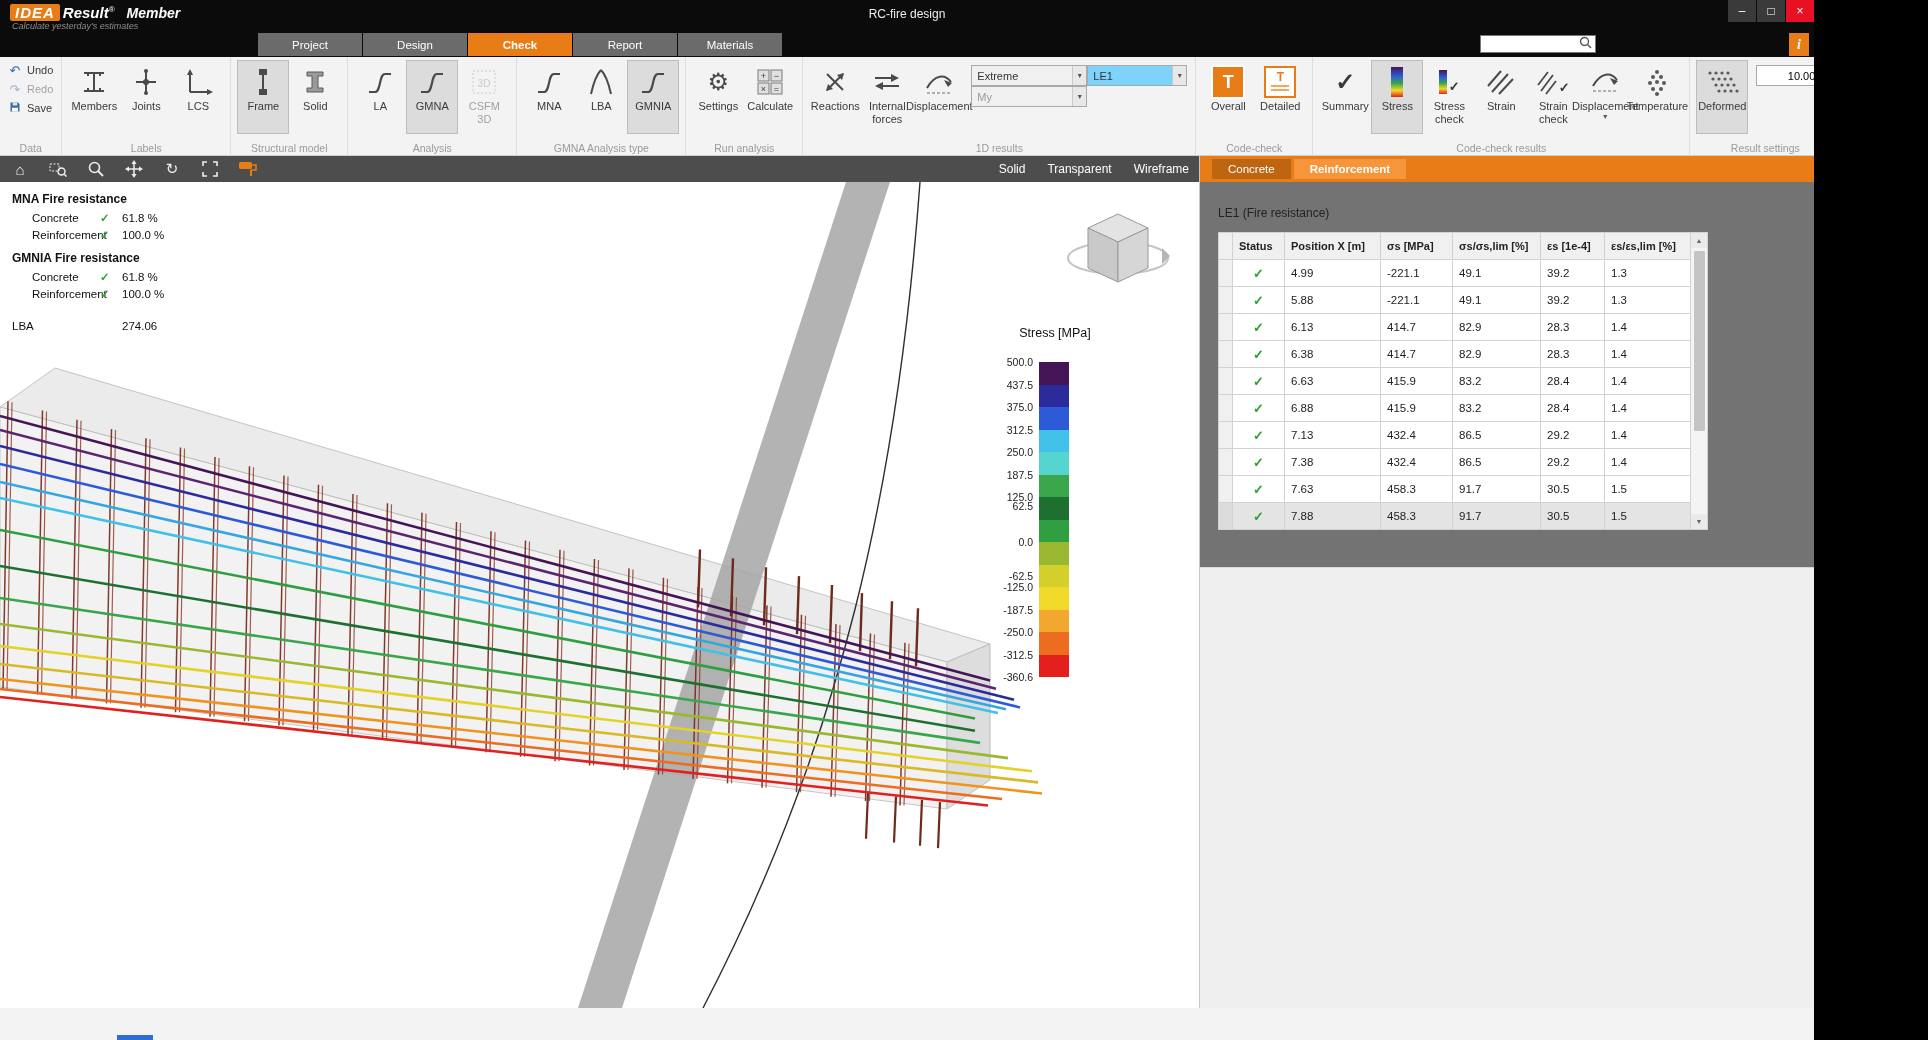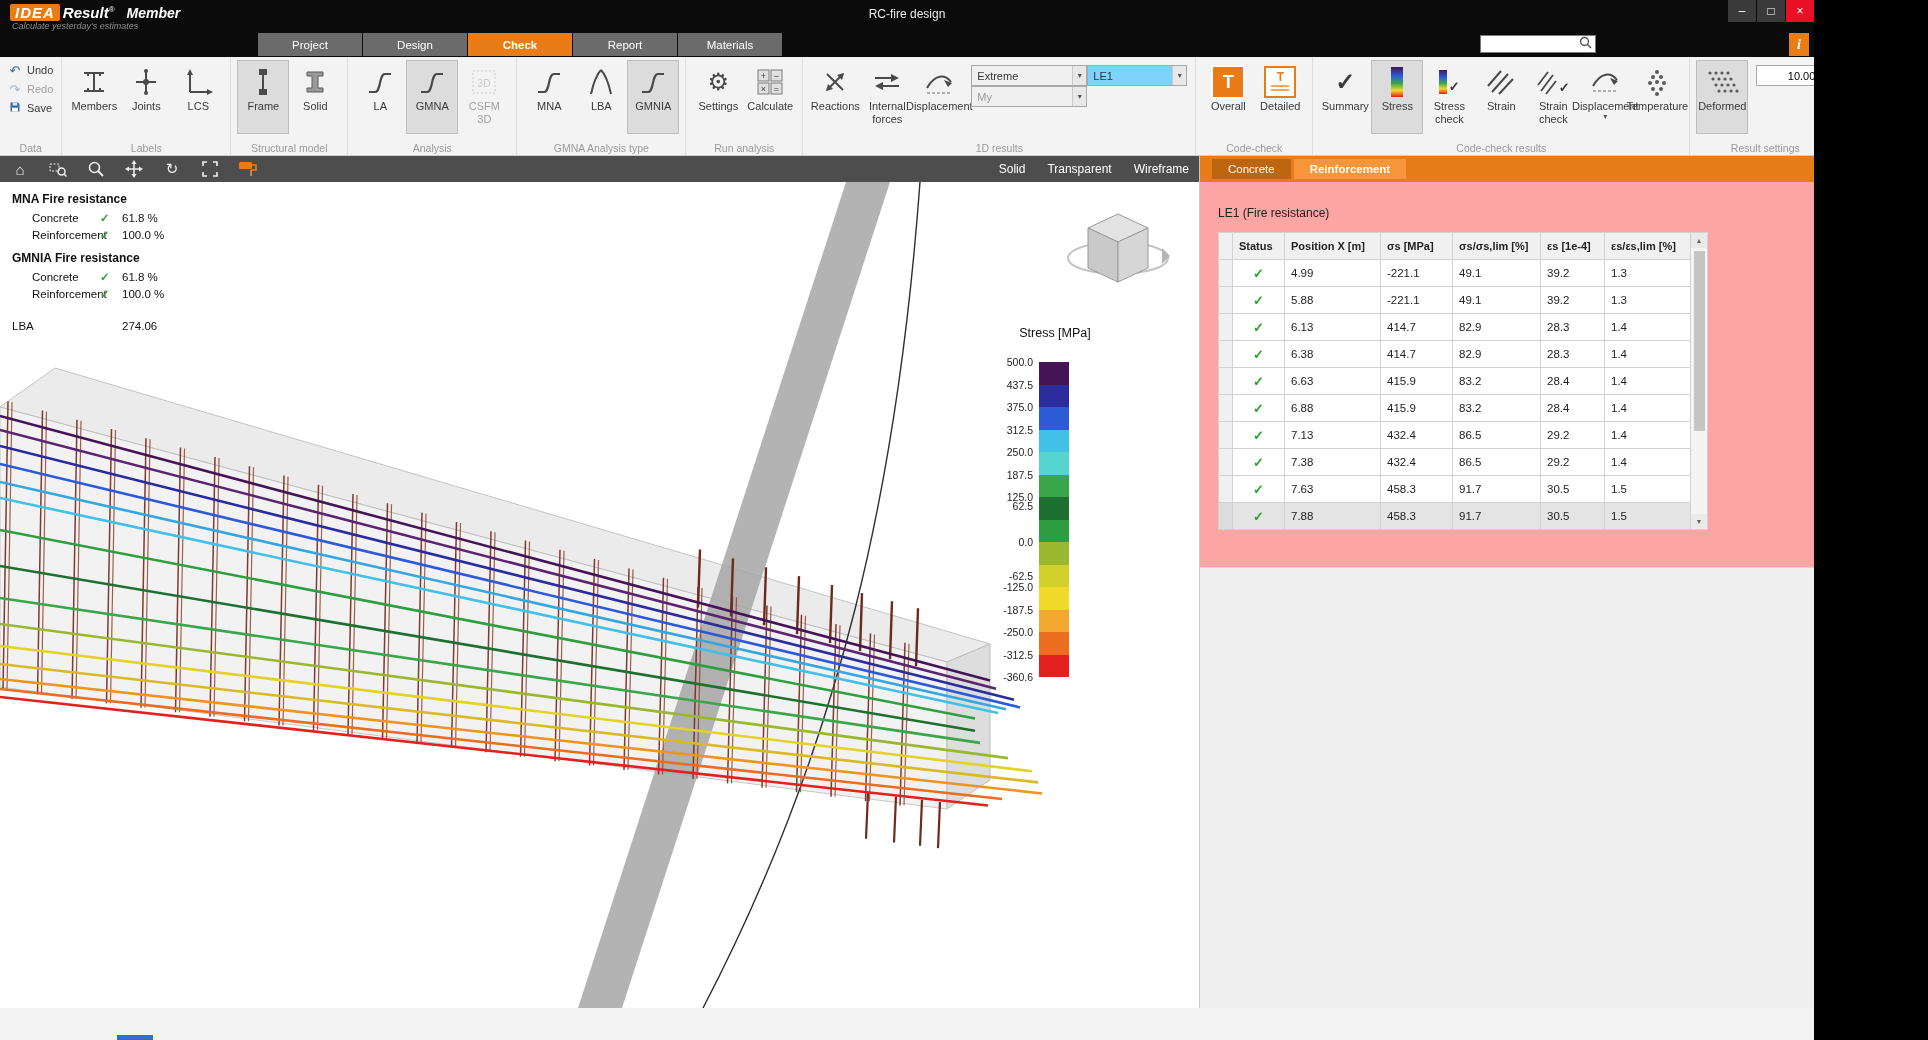--- a/index.html
+++ b/index.html
@@ -83,21 +83,21 @@
 .cbsegs{width:30px;display:flex;flex-direction:column}
 .cseg{height:22.5px;width:30px}
 .navcube{position:absolute;left:1058px;top:14px;z-index:4}
 
 
 .rpanel{position:absolute;top:156px;left:1199px;right:0;bottom:32px;background:#efefef;border-left:1px solid #c9c9c9}
 .rtabs{height:26px;background:#e87c17;display:flex;align-items:center;padding-left:12px;gap:3px}
 .rtab{padding:4px 16px;font-size:11.5px;color:#fff;cursor:pointer;background:rgba(0,0,0,.18)}
 .rtab.active{background:#f7953a;font-weight:bold}
 .rbody{position:absolute;top:26px;left:0;right:0;bottom:0;background:#efefef}
-.rcard{height:386px;background:#fca5a5;border-bottom:1px solid #d8d8d8;padding:24px 0 0 18px}
+.rcard{height:386px;background:#737373;border-bottom:1px solid #d8d8d8;padding:24px 0 0 18px}
 .rsubtitle{font-size:12px;color:#222;margin-bottom:12px}
 .tablewrap{display:flex;align-items:stretch}
 table.results{border-collapse:collapse;font-size:11.5px;color:#222;background:#fff}
 table.results th,table.results td{border:1px solid #d2d2d2;padding:4px 6px;text-align:left;font-weight:normal;height:27px}
 table.results th{background:#f0f0f0;font-weight:bold;font-size:11px;white-space:nowrap}
 table.results td.rowhandle,table.results th.rowhandle{background:#f0f0f0;padding:0;width:14px}
 table.results td.status{text-align:center;color:#2fa12f;font-weight:bold;font-size:13px}
 table.results tr.selected td{background:#e4e4e4}
 table.results tr.selected td.rowhandle{background:#dcdcdc}
 .tscroll{width:17px;border:1px solid #d2d2d2;border-left:none;background:#f4f4f4;display:flex;flex-direction:column;align-items:center}

